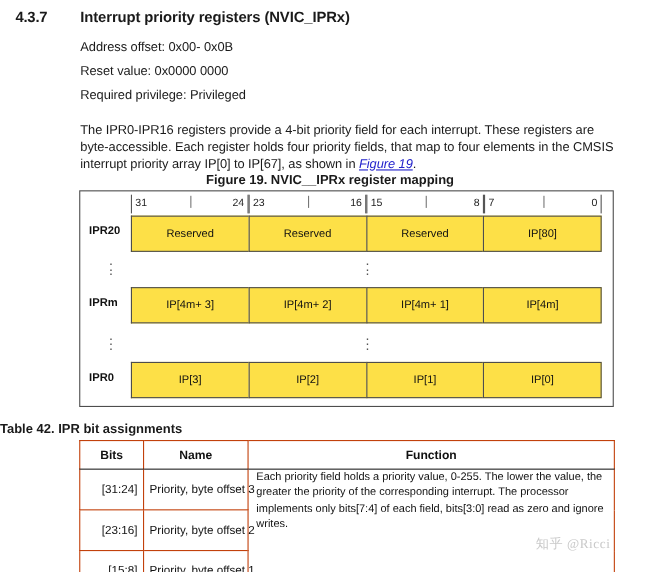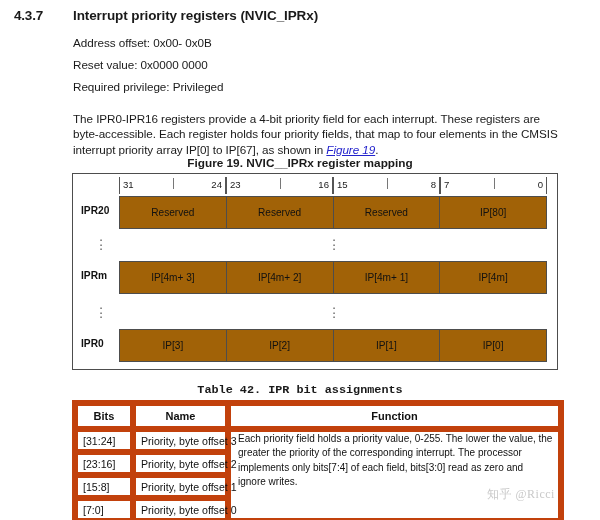--- a/index.html
+++ b/index.html
@@ -142,21 +142,21 @@
   }
   .reg-cell {
     flex: 1 1 0;
     border: 1.3px solid #4d4d4d;
     border-right-width: 0;
     display: flex;
     align-items: center;
     justify-content: center;
     font-size: 10.1px;
     color: #111;
-    background: #a16207;
+    background: #fde047;
   }
   .reg-cell:last-child { border-right-width: 1.3px; }
 
   
   .vdots {
     position: absolute;
     width: 6px;
     font-size: 13px;
     line-height: 4.6px;
     color: #555;
@@ -164,50 +164,48 @@
     letter-spacing: 0;
   }
   .vdots span { display: block; }
 
   
   .tbl-caption {
     position: absolute;
     left: 0;
     top: 383px;
     width: 600px;
-    text-align: center;
     font-size: 11.8px;
     font-weight: bold;
-    font-family: Liberation Mono, monospace;
   }
   table.ipr {
     position: absolute;
     left: 72px;
     top: 400px;
     width: 486px;
     border-collapse: collapse;
     font-size: 10.6px;
     color: #111;
     table-layout: fixed;
   }
   table.ipr th, table.ipr td {
-    border: 6px solid #c2410c;
+    border: 1px solid #c2410c;
     padding: 0 5px;
     vertical-align: middle;
   }
   table.ipr thead th {
     height: 26px;
     font-weight: bold;
     text-align: center;
     font-size: 11px;
     border-bottom: 1.8px solid #222;
   }
   table.ipr td.bits {
-    height: 23px;
-    text-align: left;
+    height: 37px;
+    text-align: right;
     white-space: nowrap;
   }
   table.ipr td.name {
     text-align: left;
     white-space: nowrap;
   }
   table.ipr td.func {
     vertical-align: top;
     padding-left: 7px;
     line-height: 14.4px;

